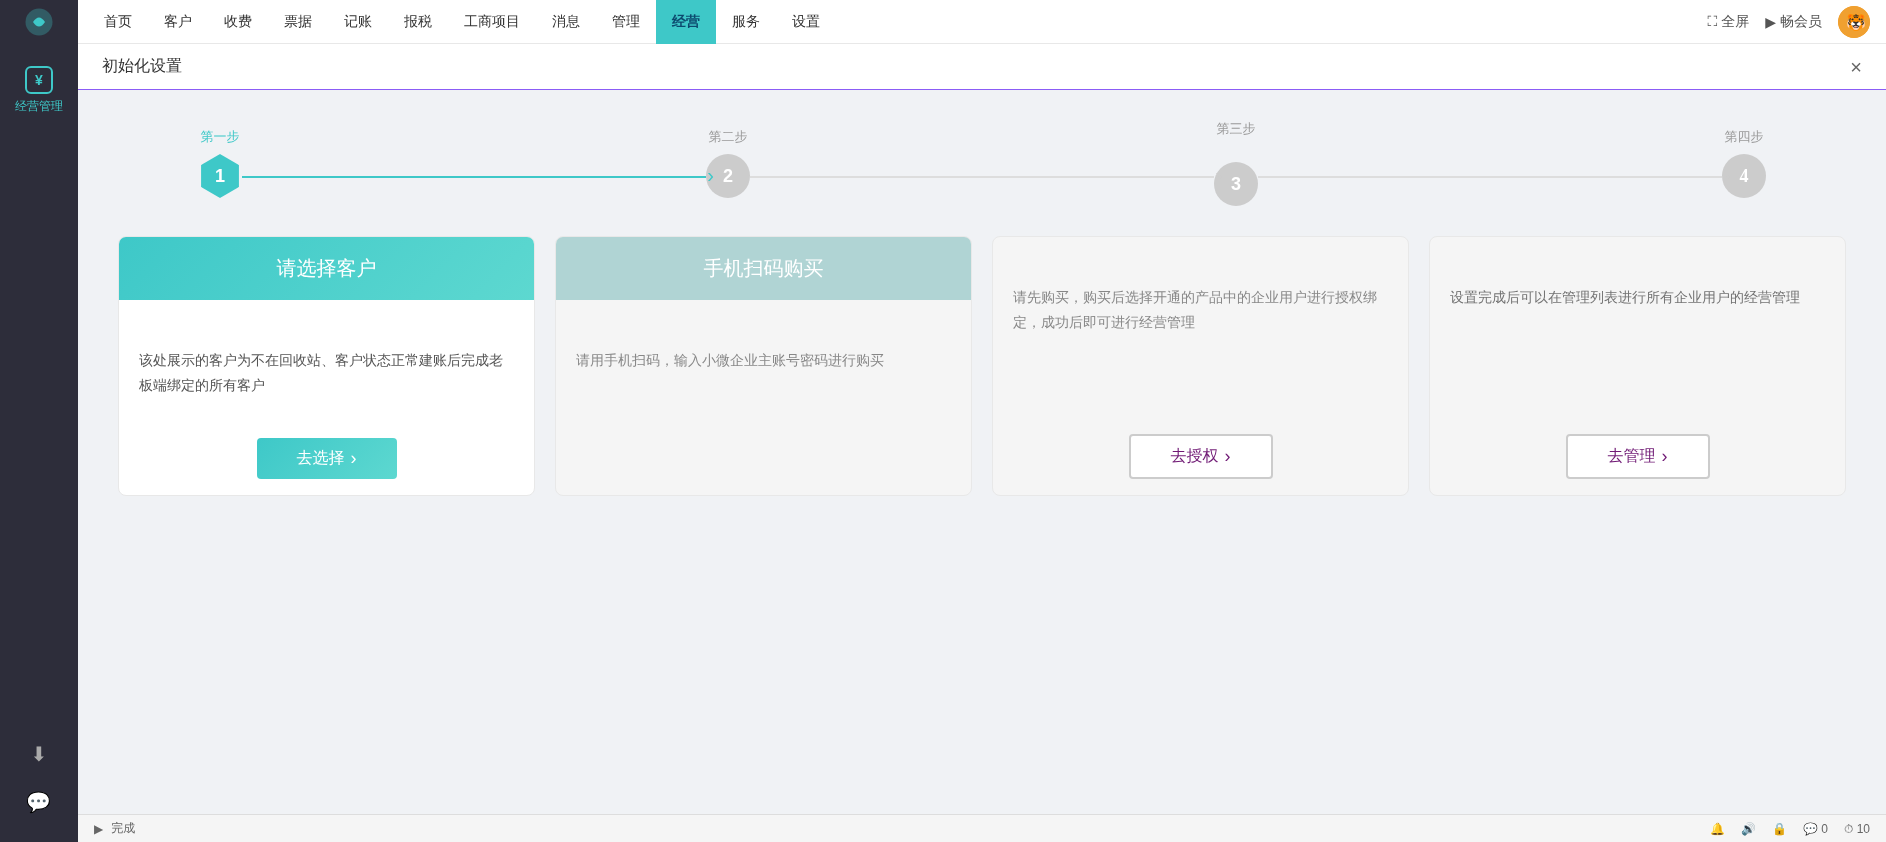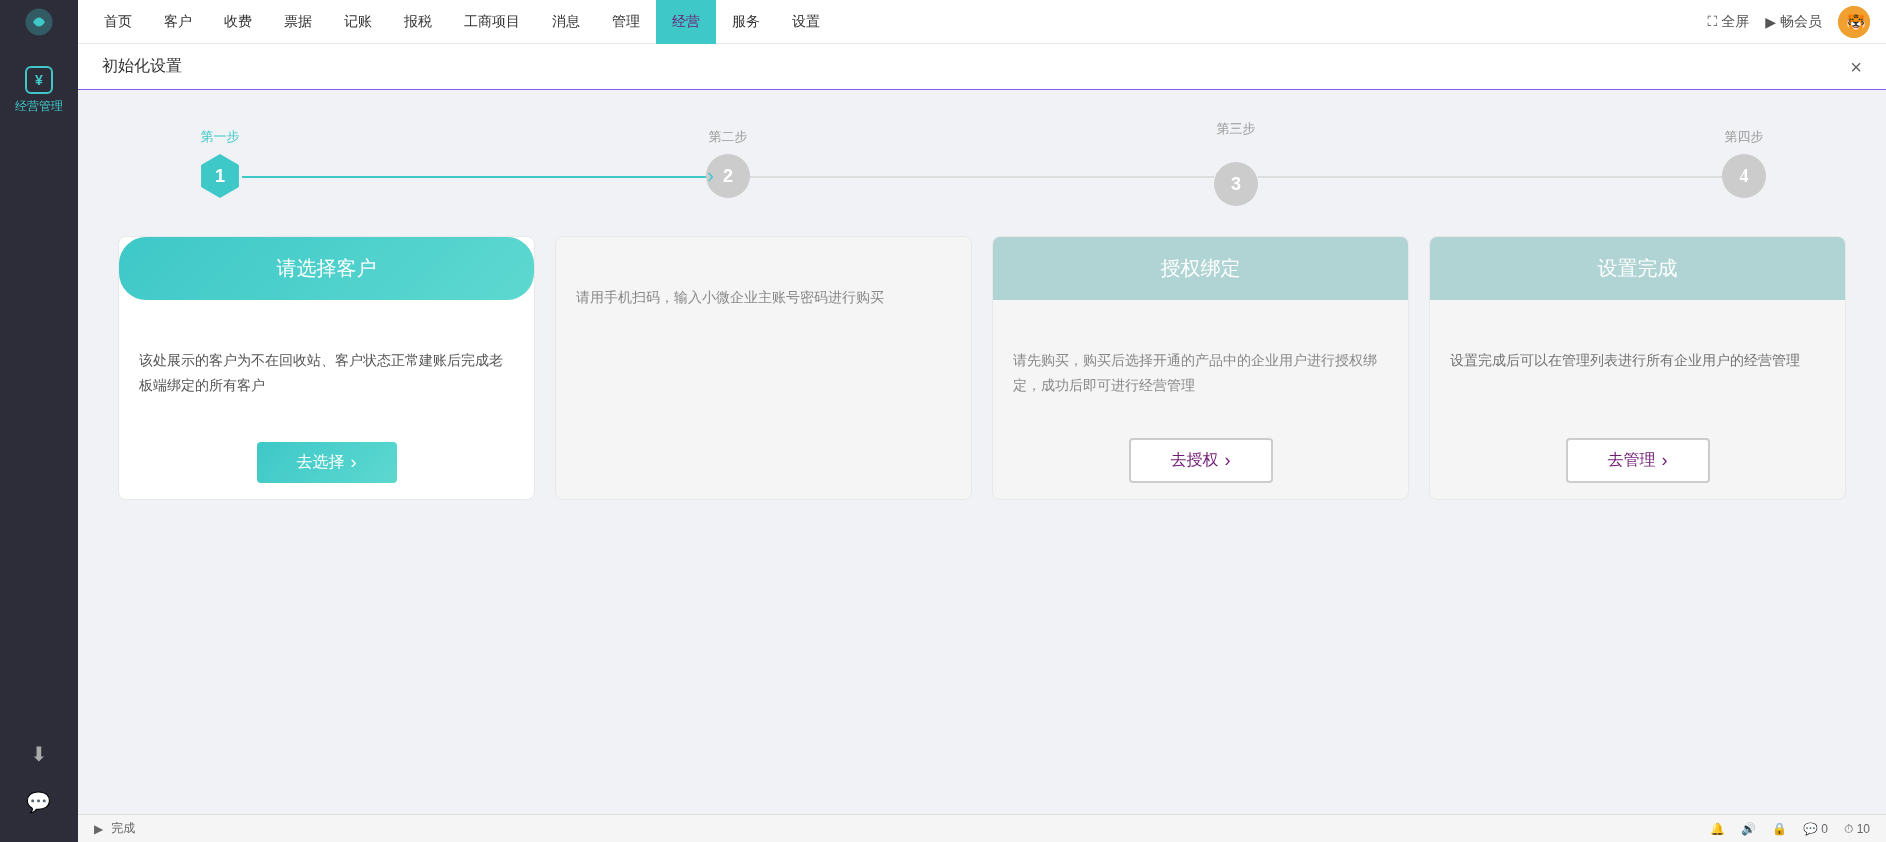--- a/index.html
+++ b/index.html
@@ -12,21 +12,21 @@
     }
     .top-nav-logo {
       width: 78px; height: 44px; background: #2d2d3a; display: flex; align-items: center; justify-content: center; flex-shrink: 0;
     }
     .top-nav-logo svg { width: 30px; height: 30px; }
     .top-nav-items { display: flex; align-items: center; flex: 1; padding: 0 10px; }
     .top-nav-item {
       padding: 0 16px; height: 44px; display: flex; align-items: center; cursor: pointer;
       font-size: 14px; color: #333; white-space: nowrap;
     }
-    .top-nav-item.active { background: #3ec8c8; color: #701a75; }
+    .top-nav-item.active { background: #3ec8c8; color: #0c4a6e; font-weight: bold; }
     .top-nav-right { display: flex; align-items: center; gap: 16px; padding-right: 16px; font-size: 14px; color: #555; }
     .top-nav-right-btn { display: flex; align-items: center; gap: 4px; cursor: pointer; }
     .avatar { width: 32px; height: 32px; border-radius: 50%; background: #f0a030; overflow: hidden; display: flex; align-items: center; justify-content: center; }
 
     
     .main-layout { display: flex; flex: 1; overflow: hidden; }
 
     
     .sidebar { width: 78px; background: #2d2d3a; display: flex; flex-direction: column; align-items: center; padding-top: 10px; flex-shrink: 0; }
     .sidebar-item { display: flex; flex-direction: column; align-items: center; padding: 12px 0; cursor: pointer; width: 100%; color: #aaa; font-size: 12px; gap: 4px; }
@@ -55,21 +55,21 @@
     
     .cards-row { display: flex; gap: 20px; align-items: stretch; }
     .card {
       flex: 1; border-radius: 8px; overflow: hidden; display: flex; flex-direction: column;
       background: #fff; border: 1px solid #e8e8e8;
     }
     .card-header {
       padding: 18px 20px; text-align: center; font-size: 20px; color: #fff;
       background: #ccc;
     }
-    .card-header.active { background: linear-gradient(135deg, #3ec8c8, #5dd8d0); border-radius: 27px; }
+    .card-header.active { background: linear-gradient(135deg, #3ec8c8, #5dd8d0); }
     .card-body { padding: 24px 20px; flex: 1; font-size: 14px; color: #555; line-height: 1.8; margin-top: 24px; }
     .card-footer { padding: 16px 20px; display: flex; justify-content: center; min-height: 70px; align-items: center; }
     .card-btn {
       padding: 10px 40px; border: 2px solid #3ec8c8; background: #fff; color: #3ec8c8;
       border-radius: 4px; cursor: pointer; font-size: 16px; display: flex; align-items: center; gap: 6px;
     }
     .card-btn.primary { background: linear-gradient(135deg, #3ec8c8, #5dd8d0); color: #fff; border: none; }
     .card-btn.disabled { border-color: #ccc; color: #701a75; cursor: default; }
 
     
@@ -204,46 +204,43 @@
           </div>
           <div class="card-footer">
             <button class="card-btn primary">
               <span>去选择</span>
               <span style="font-size:18px;">›</span>
             </button>
           </div>
         </div>
 
         <div class="card" style="background:#f5f5f5;">
+          <div class="card-header" style="background:#b0d4d4;color:#fff;">
+            <span>手机扫码购买</span>
+          </div>
           <div class="card-body" style="color:#888;">
             <span>请用手机扫码，输入小微企业主账号密码进行购买</span>
           </div>
           <div class="card-footer">
           </div>
         </div>
 
         <div class="card" style="background:#f5f5f5;">
-          <div class="card-header" style="background:#b0d4d4;color:#fff;">
-            <span>授权绑定</span>
-          </div>
           <div class="card-body" style="color:#888;">
             <span>请先购买，购买后选择开通的产品中的企业用户进行授权绑定，成功后即可进行经营管理</span>
           </div>
           <div class="card-footer">
             <button class="card-btn disabled">
               <span>去授权</span>
               <span style="font-size:18px;">›</span>
             </button>
           </div>
         </div>
 
         <div class="card" style="background:#f5f5f5;">
-          <div class="card-header" style="background:#b0d4d4;color:#fff;">
-            <span>设置完成</span>
-          </div>
           <div class="card-body" style="color:#737373;">
             <span>设置完成后可以在管理列表进行所有企业用户的经营管理</span>
           </div>
           <div class="card-footer">
             <button class="card-btn disabled">
               <span>去管理</span>
               <span style="font-size:18px;">›</span>
             </button>
           </div>
         </div>

